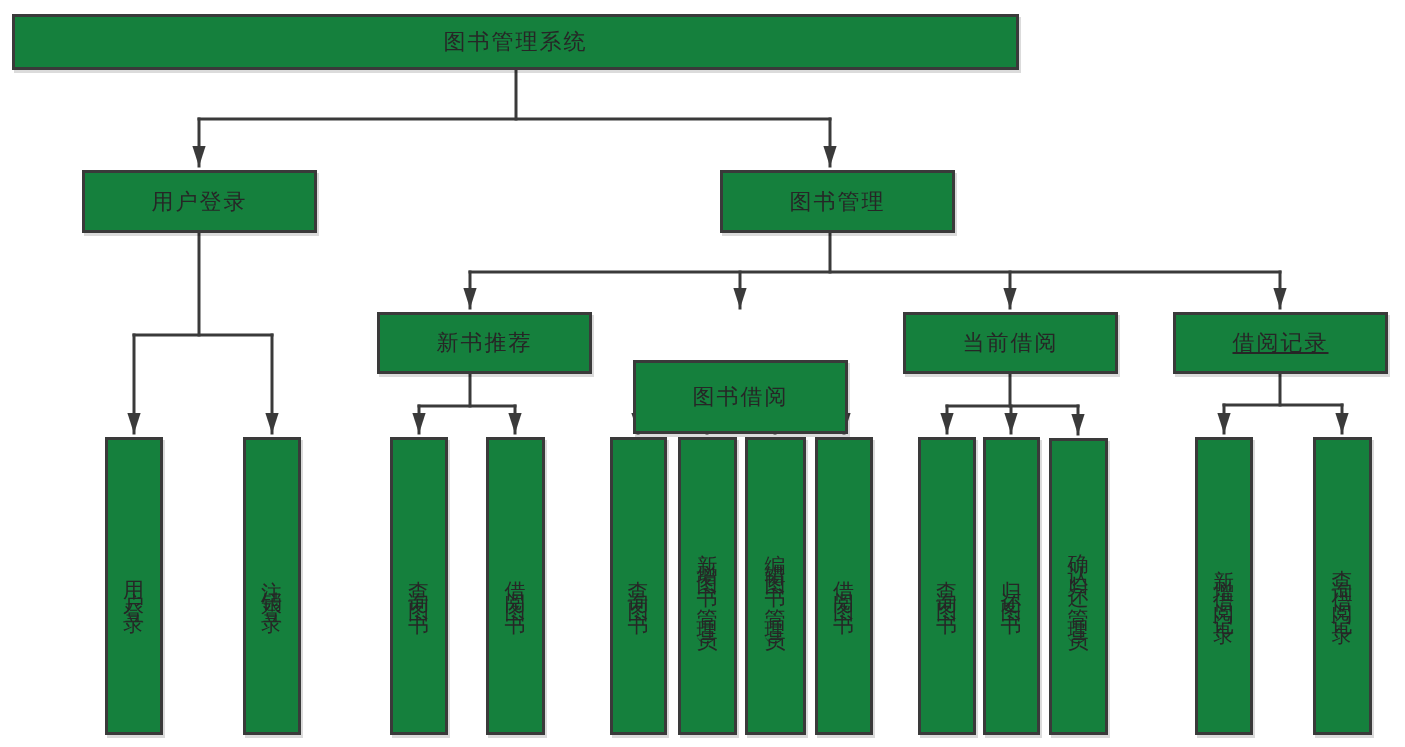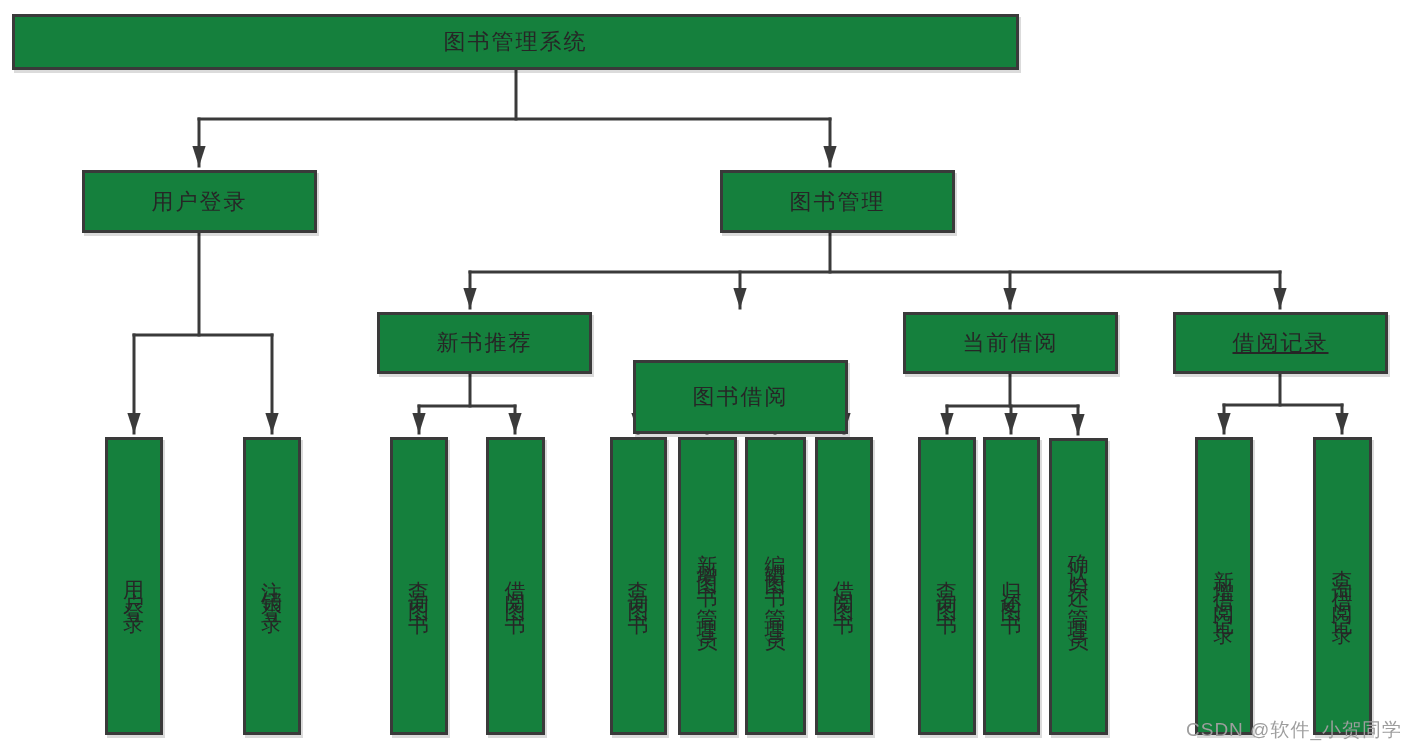--- a/index.html
+++ b/index.html
@@ -67,21 +67,20 @@
       <polyline points="1010,374 1010,406"></polyline>
       <polyline points="947,406 1078,406"></polyline>
       <polyline points="947,406 947,433" marker-end="url(#arrowhead)"></polyline>
       <polyline points="1011,406 1011,433" marker-end="url(#arrowhead)"></polyline>
       <polyline points="1078,406 1078,434" marker-end="url(#arrowhead)"></polyline>
       <polyline points="1280,374 1280,405"></polyline>
       <polyline points="1224,405 1342,405"></polyline>
       <polyline points="1224,405 1224,433" marker-end="url(#arrowhead)"></polyline>
       <polyline points="1342,405 1342,433" marker-end="url(#arrowhead)"></polyline>
     </svg>
-  <div class="watermark">CSDN @软件_小贺同学</div>
 <div class="node h" style="left: 12px; top: 14px; width: 1007px; height: 56px;">
       <span class="node-label">图书管理系统</span>
     </div>
     <div class="node h" style="left: 82px; top: 170px; width: 235px; height: 63px;">
       <span class="node-label">用户登录</span>
     </div>
     <div class="node h" style="left: 712px; top: 170px; width: 235px; height: 63px; margin-left: 8px;">
       <span class="node-label">图书管理</span>
     </div>
     <div class="node h" style="left: 377px; top: 312px; width: 215px; height: 62px;">

